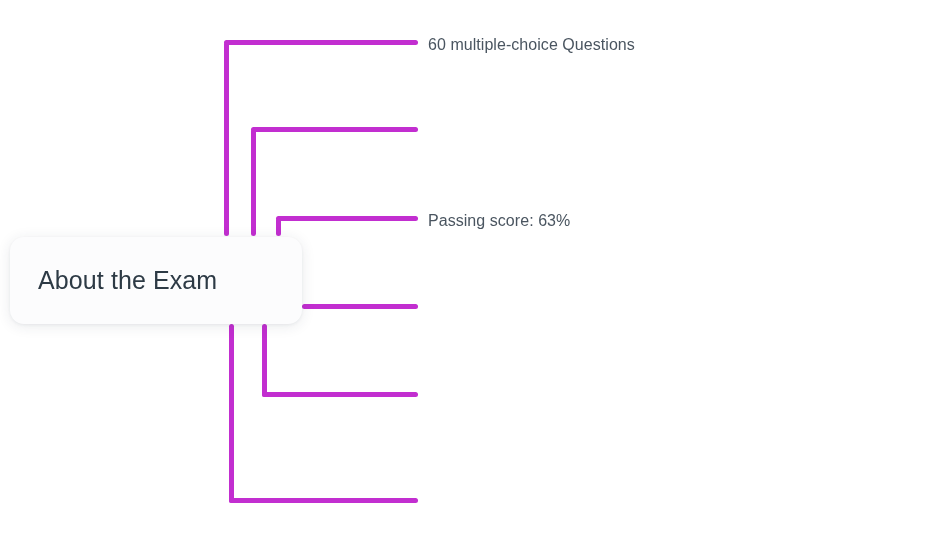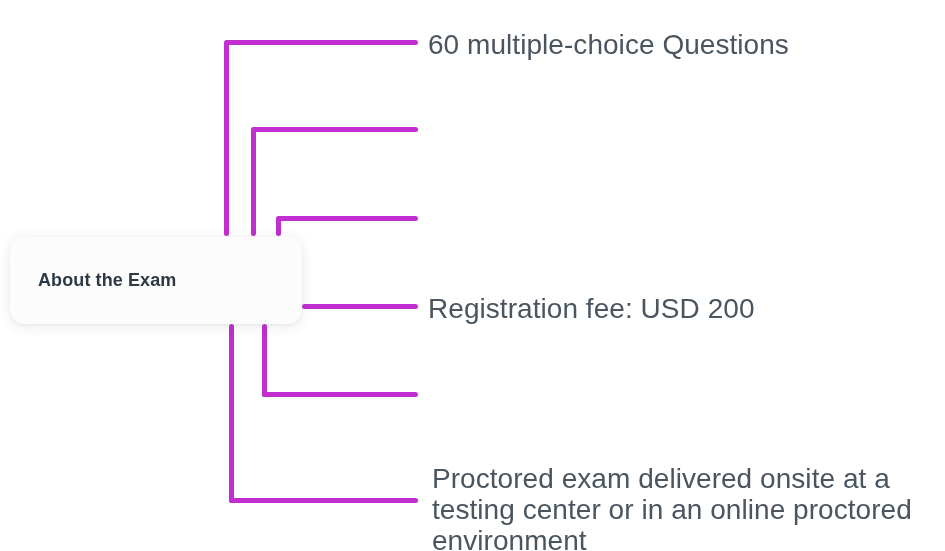--- a/index.html
+++ b/index.html
@@ -41,33 +41,33 @@
     background: #fcfcfd;
     border-radius: 14px;
     box-shadow: 0 2px 14px rgba(40, 50, 65, 0.10),
                 0 1px 3px rgba(40, 50, 65, 0.06);
     display: flex;
     align-items: center;
     z-index: 3;
   }
   .node-title {
     margin-left: 28px;
-    font-size: 18px;
-    font-weight: bold;
+    font-size: 25px;
+    font-weight: normal;
     color: #2d3a45;
     letter-spacing: 0.1px;
     white-space: nowrap;
   }
 
   
   .label {
     position: absolute;
     left: 428px;
     color: #4a5560;
-    font-size: 28px;
+    font-size: 16px;
     line-height: 31px;
     letter-spacing: 0.05px;
     white-space: pre;
     z-index: 2;
   }
   .label.wrap {
     white-space: normal;
     width: 505px;
   }
 </style>
@@ -96,19 +96,18 @@
     <div class="ln" style="left: 229px; top: 498px; width: 189px; height: 5px; background: rgb(194, 46, 208);"></div>
   </div>
 
   <div class="node-card">
     <span class="node-title" style="color: rgb(45, 58, 69);">About the Exam</span>
   </div>
 
   <div class="label" style="top: 29px; color: rgb(74, 85, 96);">60 multiple-choice Questions</div>
 
 
-
-  <div class="label" style="top: 293px; color: rgb(74, 85, 96);">Registration fee: USD 200</div>
+  <div class="label" style="top: 205px; color: rgb(74, 85, 96);">Passing score: 63%</div>
 
 
-  <div class="label wrap" style="top: 463px; left: 432px; color: rgb(74, 85, 96);">Proctored exam delivered onsite at a testing center or in an online proctored environment</div>
+
 
 </div>
 
 </body></html>

